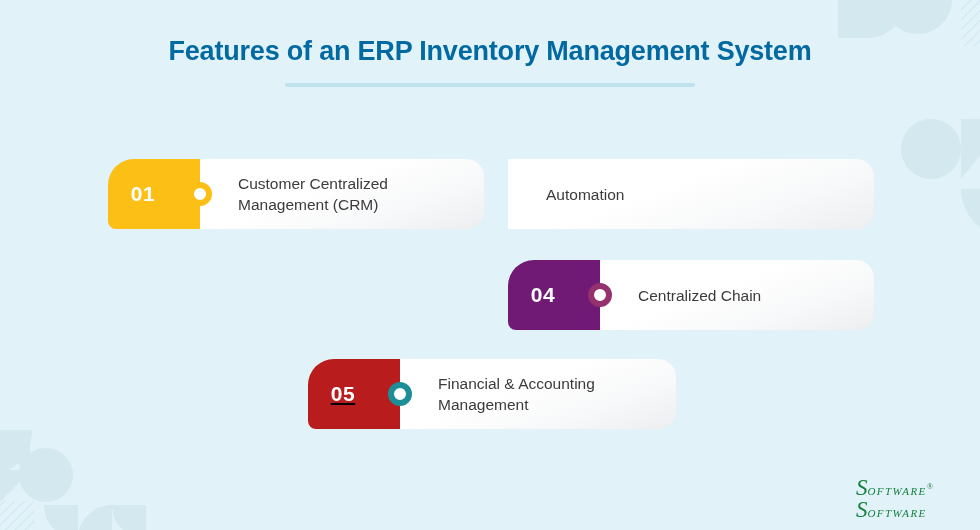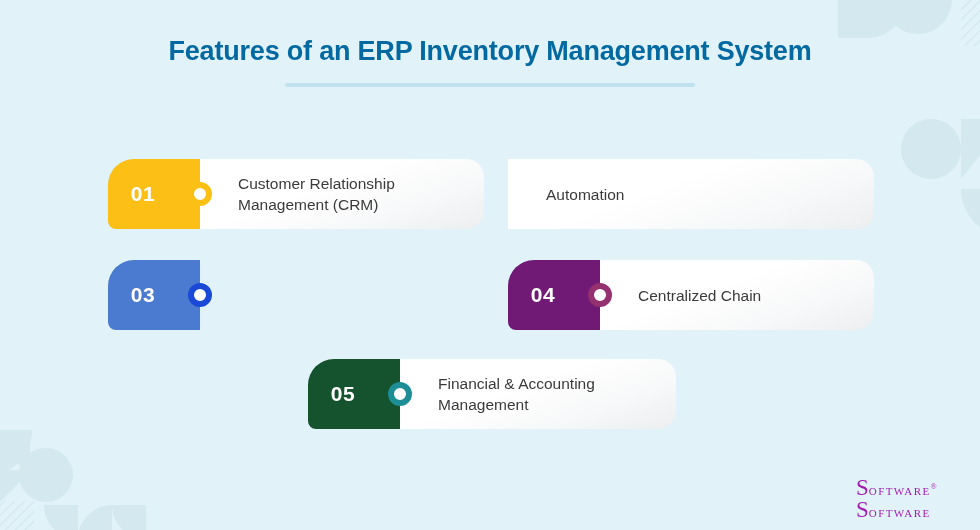--- a/index.html
+++ b/index.html
@@ -169,53 +169,49 @@
   <h1 id="page-title">Features of an ERP Inventory Management System</h1>
   <div id="title-underline" style="background: rgb(191, 226, 238);"></div>
 </div>
 
 <div class="card" id="card-1">
   <div class="card-badge" style="background: rgb(251, 191, 21);">
     <span class="card-number">01</span>
     <span class="card-dot" style="border: 6px solid rgb(251, 191, 21);"></span>
   </div>
   <div class="card-body">
-    <span class="card-label">Customer Relationship Management (CRM)</span>
+    <span class="card-label">Customer Centralized Management (CRM)</span>
   </div>
 </div>
 
 <div class="card" id="card-2">
   <div class="card-body">
     <span class="card-label">Automation</span>
   </div>
 </div>
 
 <div class="card" id="card-3">
-  <div class="card-badge" style="background: rgb(74, 123, 208);">
-    <span class="card-number">03</span>
-    <span class="card-dot" style="border: 6px solid rgb(26, 73, 216);"></span>
-  </div>
 </div>
 
 <div class="card" id="card-4">
   <div class="card-badge" style="background: #701a75;">
     <span class="card-number">04</span>
     <span class="card-dot" style="border: 6px solid rgb(149, 49, 111);"></span>
   </div>
   <div class="card-body">
     <span class="card-label">Centralized Chain</span>
   </div>
 </div>
 
 <div class="card" id="card-5">
-  <div class="card-badge" style="background: #14532d;">
+  <div class="card-badge" style="background: #b91c1c; text-decoration: underline;">
     <span class="card-number">05</span>
     <span class="card-dot" style="border: 6px solid rgb(30, 142, 150);"></span>
   </div>
   <div class="card-body">
     <span class="card-label">Financial &amp; Accounting Management</span>
   </div>
 </div>
 
-<div id="brand-logo" style="color: #a21caf;">
+<div id="brand-logo" style="color: #15803d; font-style: italic;">
   <span class="logo-line"><span class="logo-cap">S</span><span>oftware</span><span class="logo-reg">®</span></span>
   <span class="logo-line"><span class="logo-cap">S</span><span>oftware</span></span>
 </div>
 
 </body></html>

